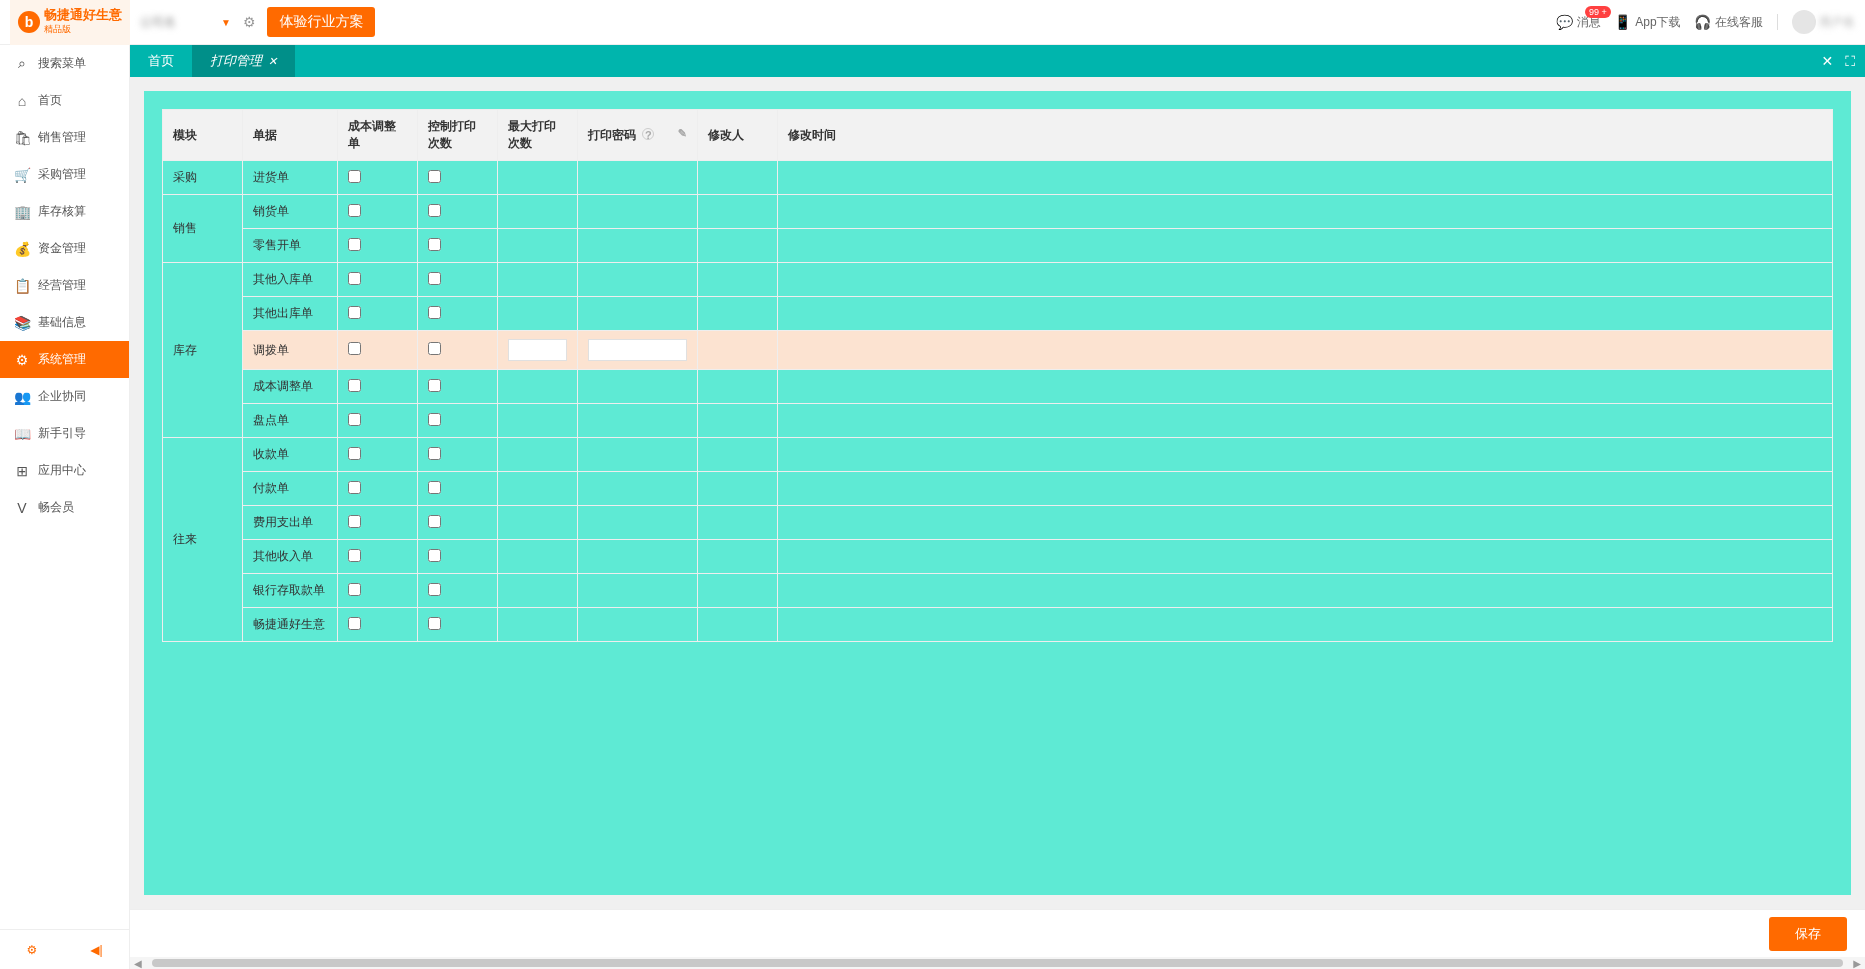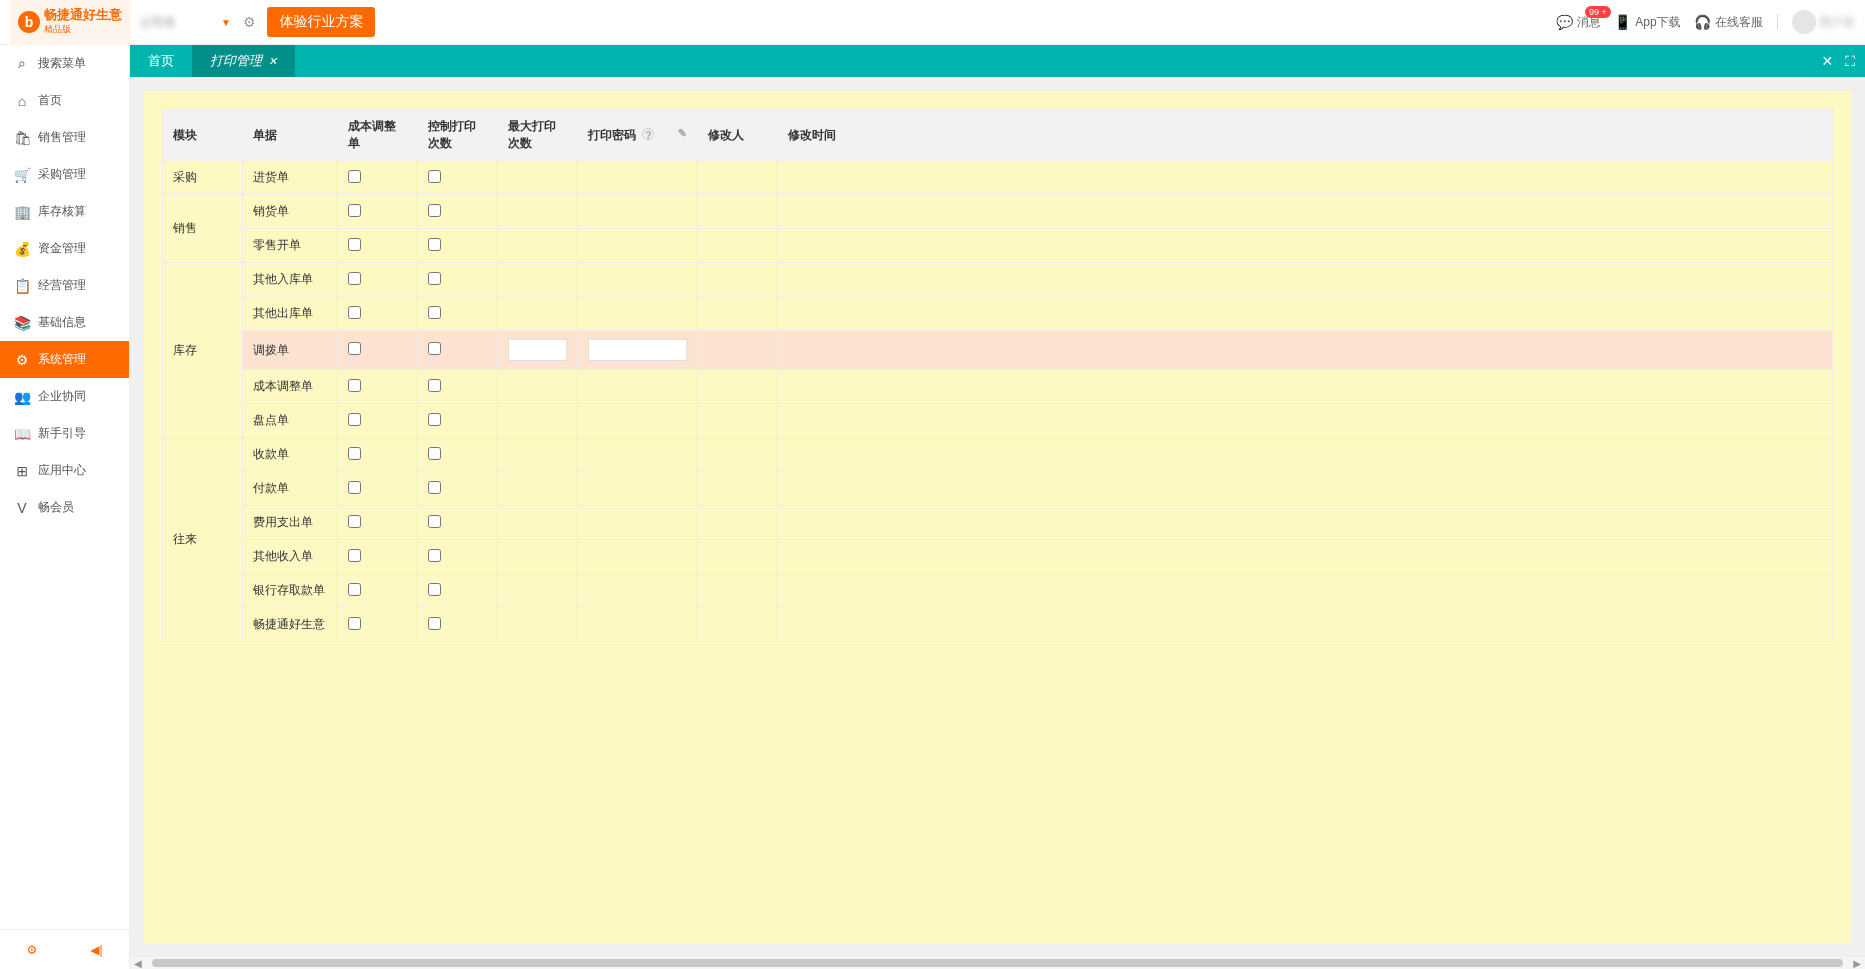--- a/index.html
+++ b/index.html
@@ -37,21 +37,21 @@
     .main { flex: 1; display: flex; flex-direction: column; background: #f0f0f0; overflow: hidden; }
     .tab-bar { background: #00b5ad; height: 32px; display: flex; align-items: stretch; color: #fff; }
     .tab { padding: 0 18px; display: flex; align-items: center; cursor: pointer; font-size: 13px; }
     .tab.active { background: #008f89; font-style: italic; }
     .tab .close { margin-left: 6px; font-size: 11px; }
     .tab-spacer { flex: 1; }
     .tab-actions { display: flex; align-items: center; padding: 0 10px; gap: 12px; }
     .tab-actions span { cursor: pointer; font-size: 14px; }
 
     .content-wrap { flex: 1; padding: 14px; overflow: auto; display: flex; flex-direction: column; }
-    .content-panel { background: #fef9c3; flex: 1; padding: 18px 18px 0 18px; }
+    .content-panel { background: #5eead4; flex: 1; padding: 18px 18px 0 18px; }
     .table { width: 100%; border: 1px solid #e5e5e5; border-collapse: collapse; }
     .table th, .table td { border: 1px solid #eee; padding: 8px 10px; text-align: left; font-size: 12px; font-weight: normal; }
     .table th { background: #f2f2f2; color: #333; font-weight: bold; }
     .table tr.highlight td { background: #fce3d1; }
     .table tr.highlight td .cell-input { background: #fff; border: 1px solid #e0e0e0; height: 22px; width: 100%; }
     .table input[type=checkbox] { cursor: pointer; }
     .col-module { width: 80px; }
     .col-doc { width: 95px; }
     .col-chk1, .col-chk2 { width: 80px; text-align: left; }
     .col-max { width: 80px; }
@@ -336,19 +336,22 @@
                 <td></td>
                 <td></td>
                 <td></td>
                 <td></td>
               </tr>
             </tbody>
         </table>
       </div>
     </div>
 
+    <div class="footer-bar">
+      <button class="save-btn">保存</button>
+    </div>
     <div class="scrollbar-fake">
       <span class="scrollbar-arrow">◀</span>
       <div class="scrollbar-thumb"></div>
       <span class="scrollbar-arrow">▶</span>
     </div>
   </div>
 </div>
 
 </body></html>

